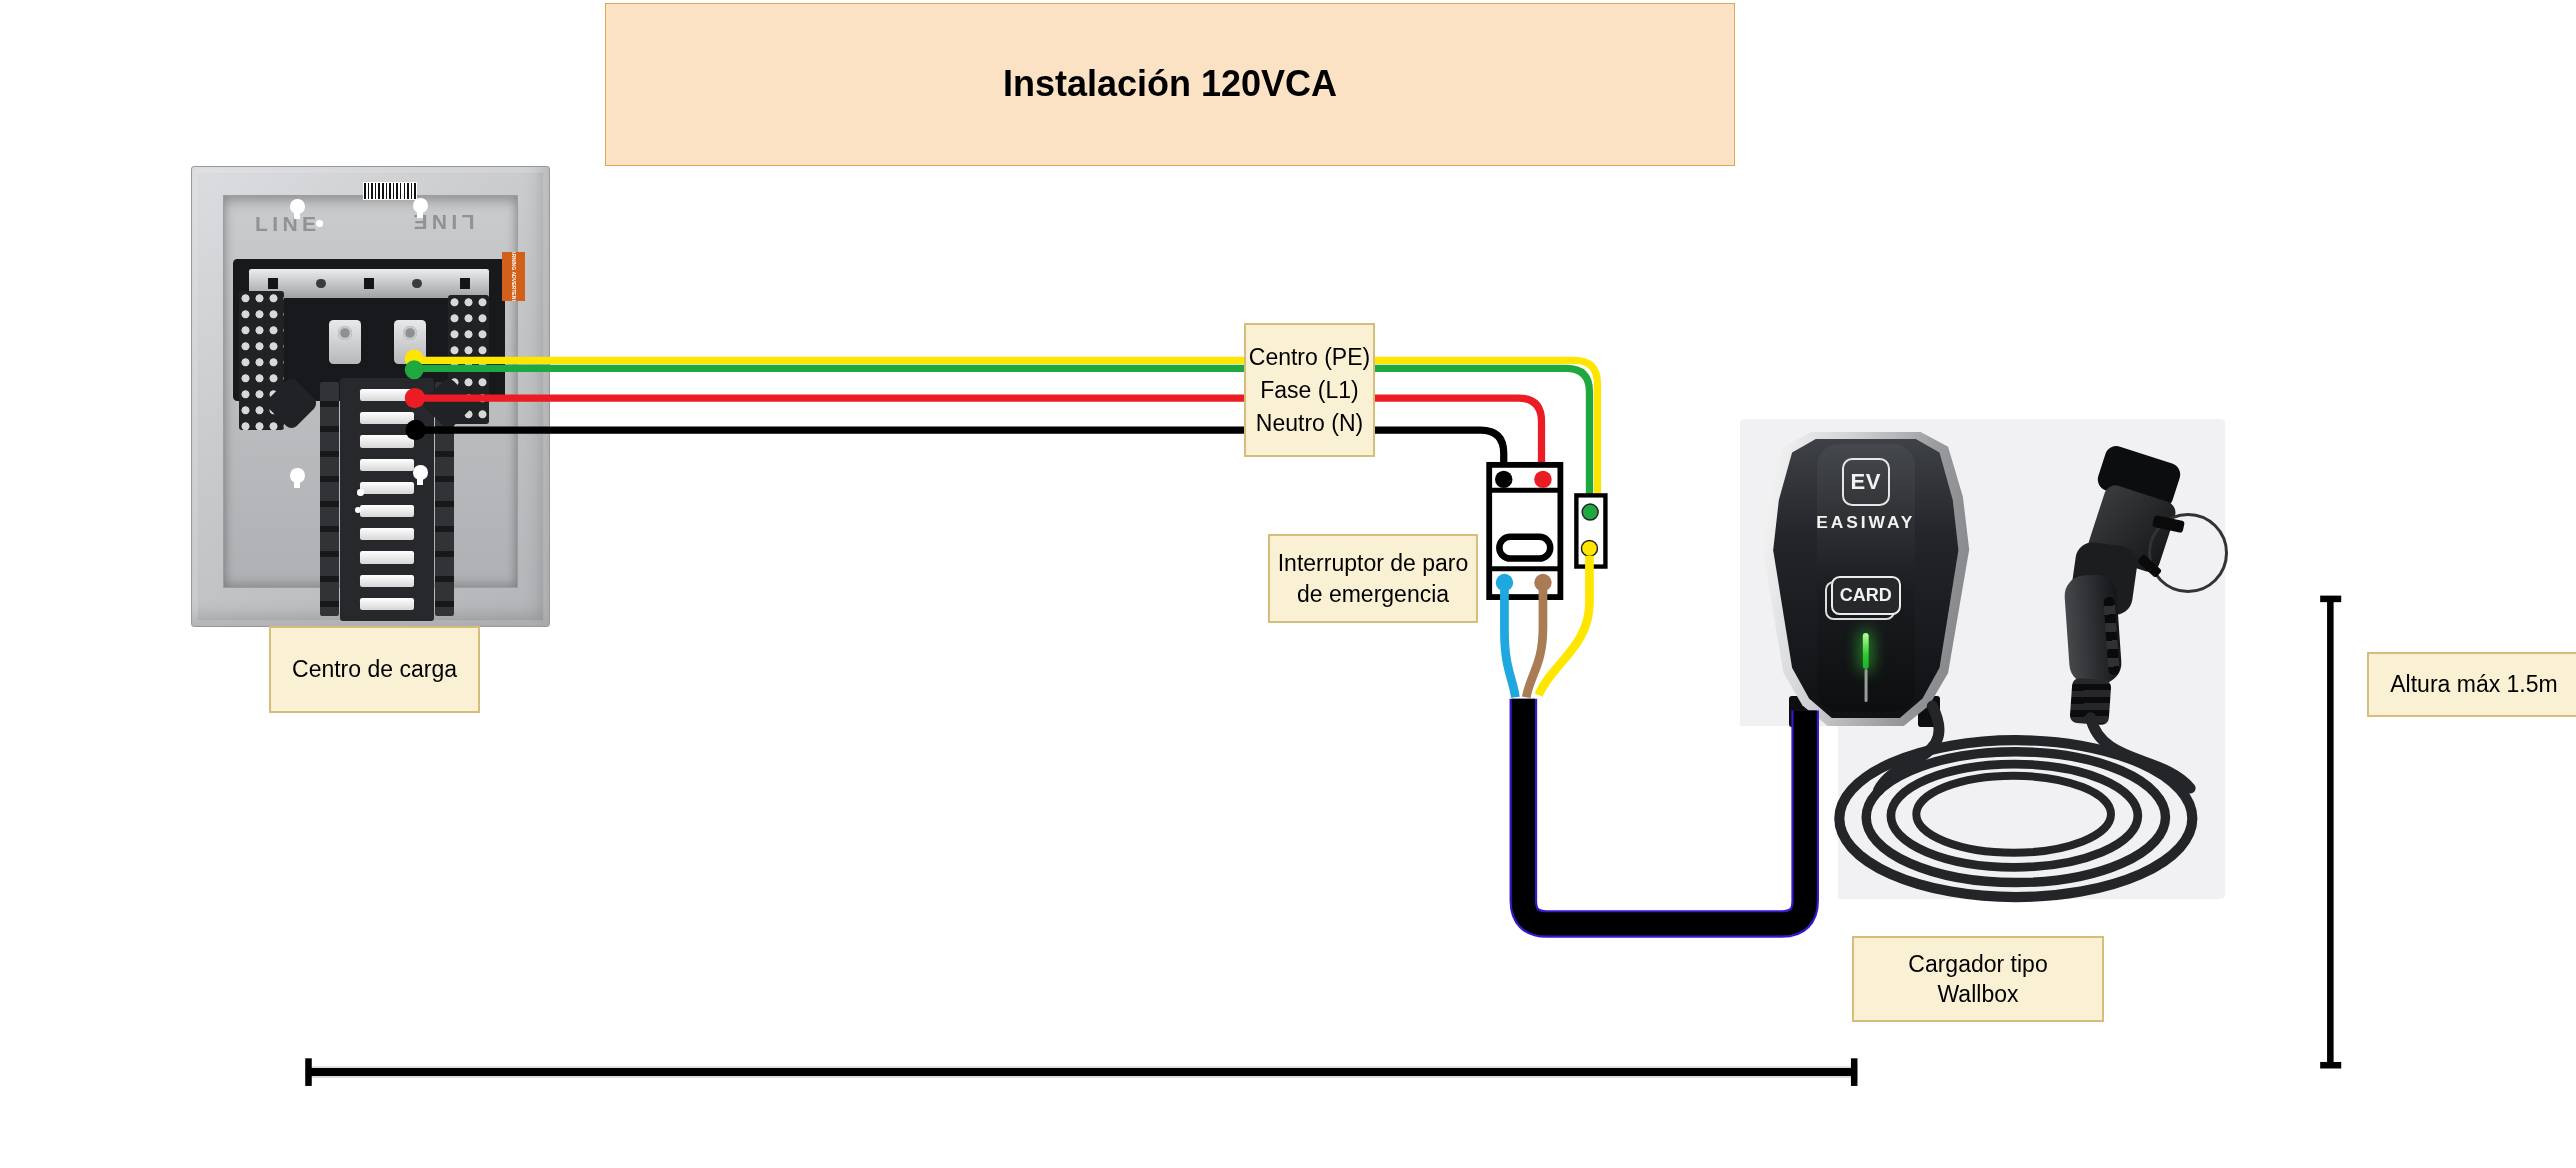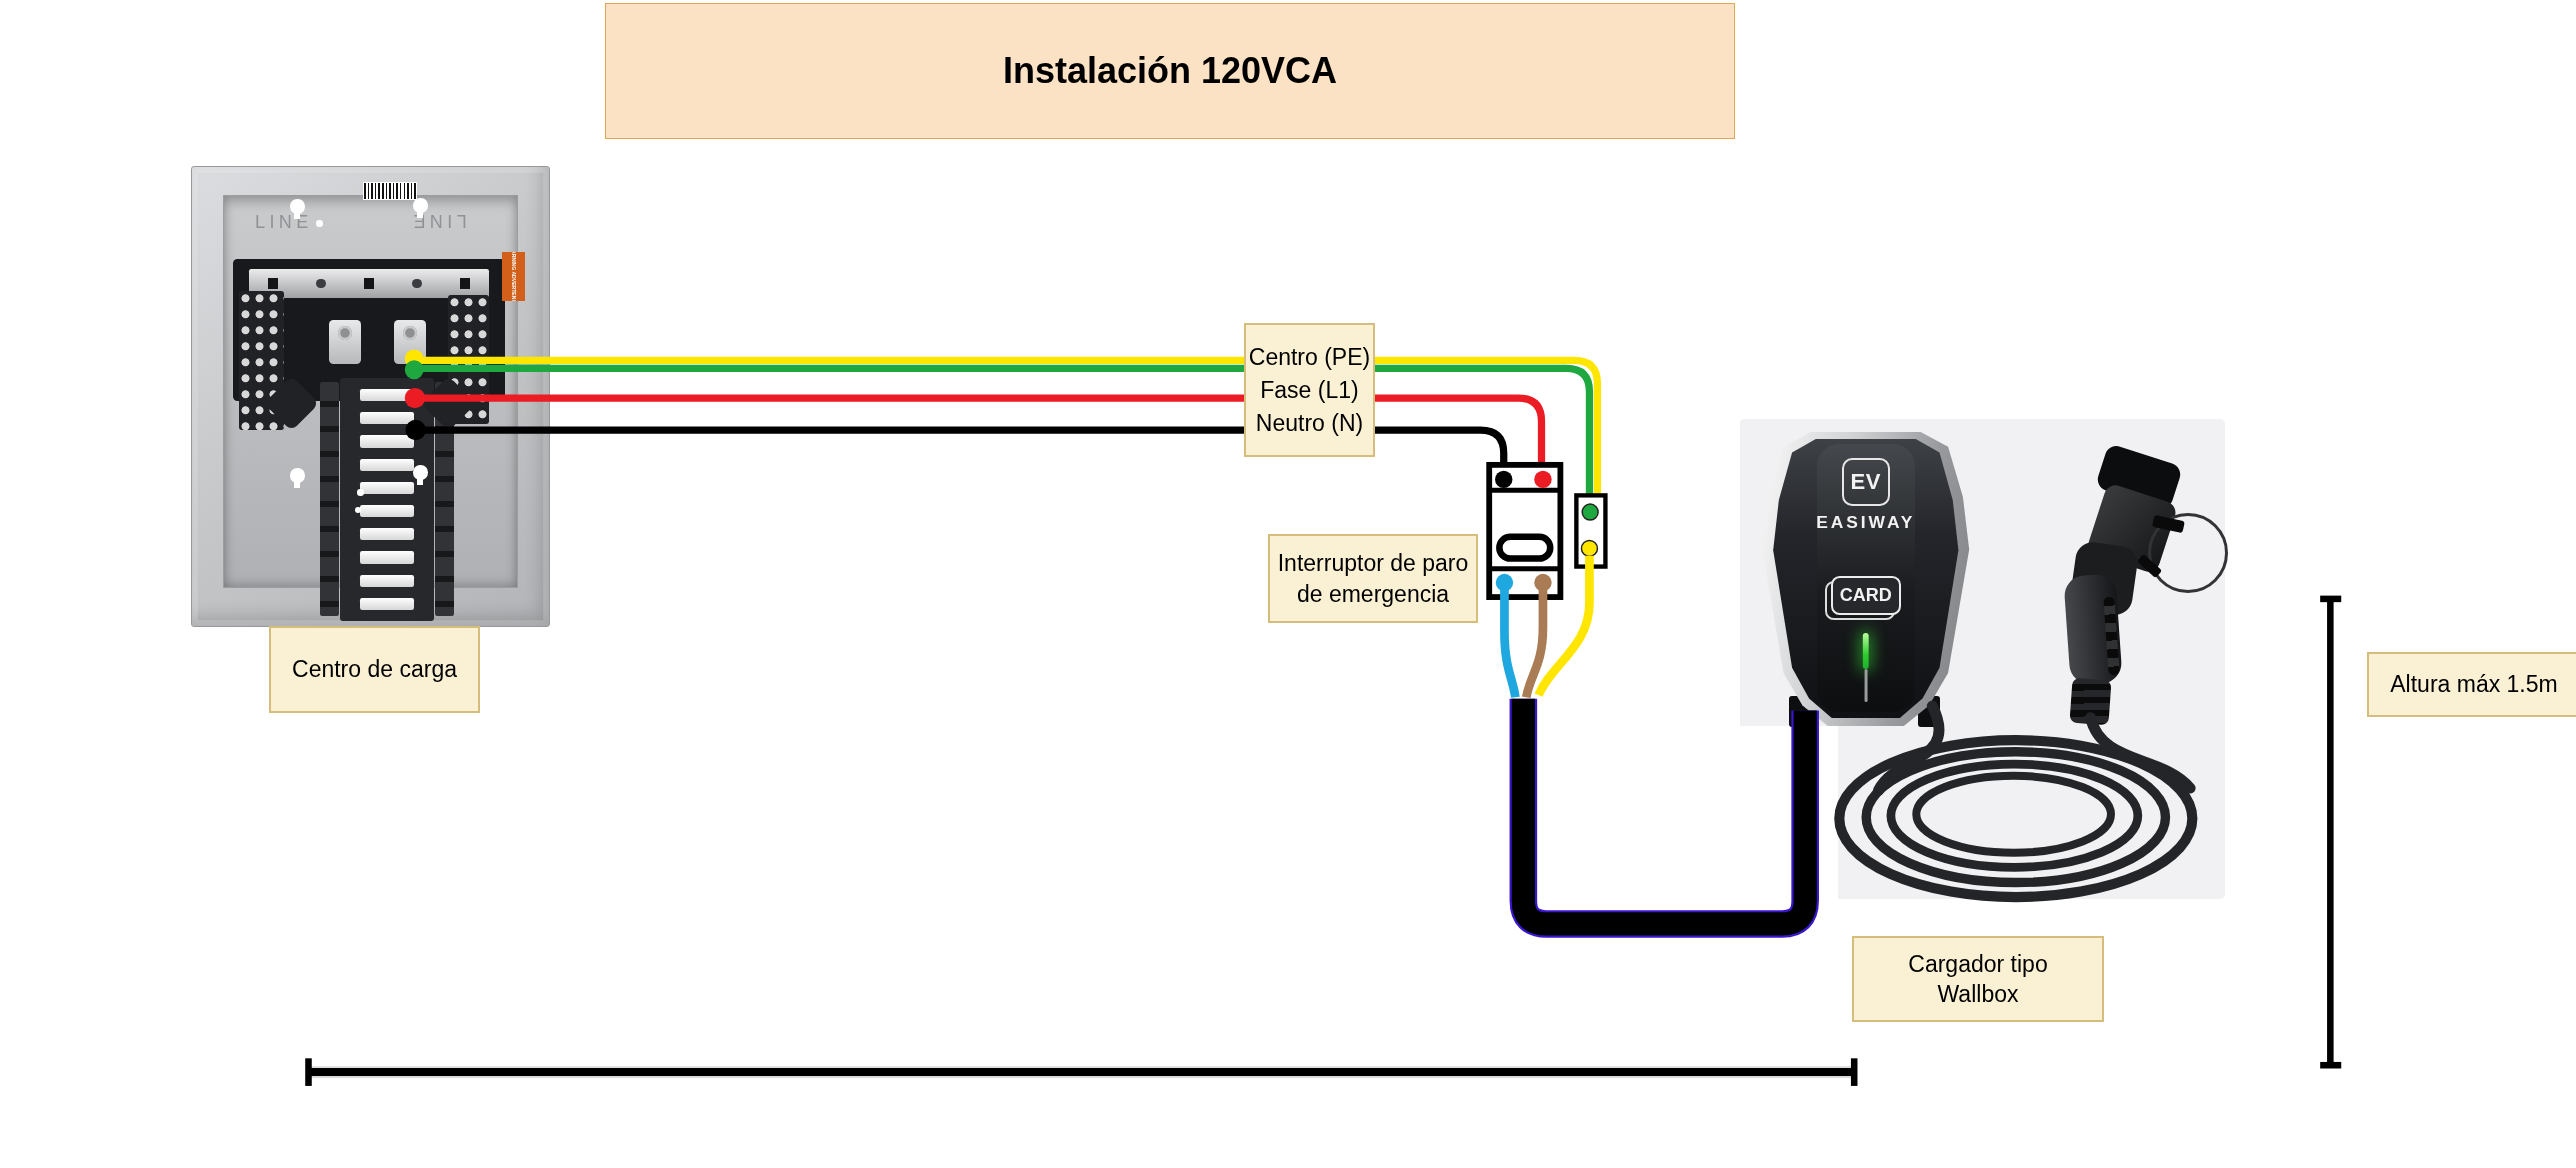--- a/index.html
+++ b/index.html
@@ -3,33 +3,33 @@
 <meta charset="utf-8">
 <style>
   html,body{margin:0;padding:0;background:#fff;}
   #canvas{position:relative;width:2576px;height:1168px;background:#ffffff;overflow:hidden;
           font-family:"Liberation Sans", sans-serif;color:#000;}
   .abs{position:absolute;}
   
   .lbl{position:absolute;background:#FAF0D3;border:2.2px solid #D6BD7C;box-sizing:border-box;
        display:flex;flex-direction:column;align-items:center;justify-content:center;
        text-align:center;font-size:23px;line-height:30.5px;z-index:10;}
-  .title-box{position:absolute;left:605px;top:2.9px;width:1130px;height:136px;background:#FBE2C4;
+  .title-box{position:absolute;left:605px;top:2.9px;width:1130px;height:163px;background:#FBE2C4;
        border:1.5px solid #DFA850;box-sizing:border-box;display:flex;align-items:center;justify-content:center;
        font-size:36px;font-weight:bold;z-index:10;}
   
   .panel{left:191px;top:166px;width:359px;height:461px;z-index:2;}
   .panel .enclosure{left:0;top:0;right:0;bottom:0;background:linear-gradient(140deg,#dcdde0 0%,#c6c8ca 45%,#b2b4b7 100%);
        border:0.7px solid #96989b;border-radius:2.9px;
        box-shadow:inset 0 0 0 5.8px rgba(255,255,255,.18), inset -7.3px -8.7px 17.4px rgba(0,0,0,.18);}
   .panel .inner-wall{left:32px;top:29px;width:293px;height:391px;background:linear-gradient(180deg,#c9cbcd,#aeb0b3);
        border:0.7px solid #9b9da0;box-shadow:inset 0 5.8px 11.6px rgba(0,0,0,.25), inset 0 -4.4px 8.7px rgba(0,0,0,.15);}
   .panel .barcode{left:172px;top:16px;width:52px;height:16px;background:repeating-linear-gradient(90deg,#111 0 1.5px,#fff 1.5px 3.6px);
        border:1.5px solid #fff;}
-  .emboss{position:absolute;font-size:18px;font-weight:normal;color:rgba(125,128,132,.75);letter-spacing:4.4px;}
+  .emboss{position:absolute;font-size:21px;font-weight:bold;color:rgba(125,128,132,.75);letter-spacing:4.4px;}
   .assembly{left:42px;top:93px;width:272px;height:142px;background:#17191c;border-radius:4.4px;}
   .busbar{left:58px;top:103px;width:240px;height:29px;background:linear-gradient(180deg,#ececed,#9fa1a4);
        border-radius:2.2px;display:flex;align-items:center;justify-content:space-around;}
   .busbar .hole{width:10.2px;height:10.2px;background:#141517;}
   .busbar .rivet{width:9.4px;height:9.4px;border-radius:50%;background:#3a3c3f;}
   .lugcol{background:#202225;border-radius:2.9px;
        background-image:radial-gradient(circle at 6.5px 7.3px,#d8d8d9 0 3.6px,rgba(0,0,0,0) 4.4px);
        background-size:14px 16px;}
   .lug-silver{width:32px;height:44px;background:linear-gradient(180deg,#e8e9ea,#b7b8ba);border-radius:4.4px;
        display:flex;align-items:flex-start;justify-content:center;}

